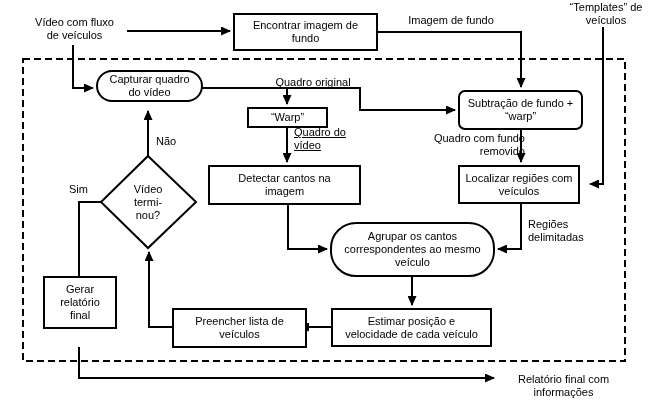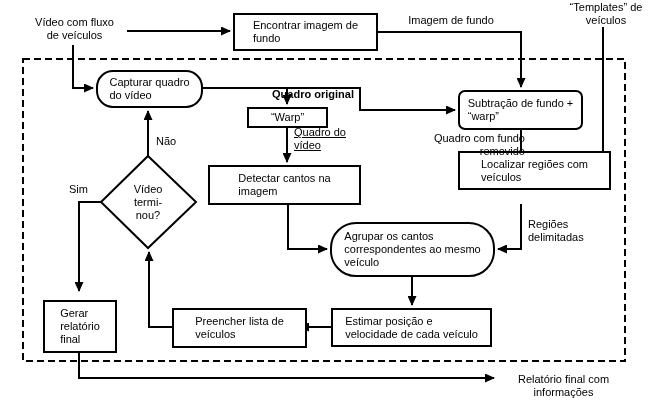--- a/index.html
+++ b/index.html
@@ -18,20 +18,21 @@
     width: 648px; height: 409px;
   }
   .node {
     position: absolute;
     box-sizing: border-box;
     border: 2px solid #000000;
     background: #ffffff;
     display: flex;
     align-items: center;
     justify-content: center;
+    text-align: center;
     font-size: 11px;
     line-height: 1.18;
     white-space: pre-line;
     z-index: 2;
   }
   .lbl {
     position: absolute;
     font-size: 11px;
     line-height: 1.18;
     white-space: pre-line;
@@ -82,61 +83,61 @@
       <path d="M101,202 H79 V291" marker-end="url(#ah)"></path>
       <path d="M79,347 V378 H494" marker-end="url(#ah)"></path>
     </g>
 
     <polygon points="148,156 196,202 148,248 101,202" fill="#ffffff" stroke="#000000" stroke-width="2"></polygon>
   </svg>
 
   <div class="node" style="left:233px; top:13px; width:145px; height:38px;">Encontrar imagem de
 fundo</div>
 
-  <div class="node" style="left:96px; top:70px; width:107px; height:38px;border-radius:17px;">Capturar quadro
+  <div class="node" style="left:96px; top:70px; width:107px; height:32px;border-radius:17px;">Capturar quadro
 do vídeo</div>
 
   <div class="node" style="left:247px; top:107px; width:81px; height:21px;">“Warp”</div>
 
   <div class="node" style="left:458px; top:90px; width:125px; height:40px;border-radius:7px;">Subtração de fundo +
 “warp”</div>
 
   <div class="node" style="left:208px; top:165px; width:153px; height:40px;">Detectar cantos na
 imagem</div>
 
-  <div class="node" style="left:458px; top:151px; width:153px; height:39px;">Localizar regiões com
+  <div class="node" style="left:458px; top:165px; width:122px; height:39px;">Localizar regiões com
 veículos</div>
 
   <div class="node" style="left:330px; top:222px; width:165px; height:55px;border-radius:26px;">Agrupar os cantos
 correspondentes ao mesmo
 veículo</div>
 
   <div class="node" style="left:331px; top:308px; width:161px; height:39px;">Estimar posição e
 velocidade de cada veículo</div>
 
   <div class="node" style="left:172px; top:308px; width:135px; height:40px;">Preencher lista de
 veículos</div>
 
-  <div class="node" style="left:43px; top:300px; width:74px; height:53px;">Gerar
+  <div class="node" style="left:43px; top:276px; width:74px; height:53px;">Gerar
 relatório
 final</div>
 
   <div class="decision-text" style="left:113px; top:183px; width:70px;">Vídeo
 termi-
 nou?</div>
 
   <div class="lbl center" style="left:22px; top:16px; width:105px;">Vídeo com fluxo
 de veículos</div>
 
   <div class="lbl center" style="left:401px; top:14px; width:100px;">Imagem de fundo</div>
 
   <div class="lbl center" style="left:556px; top:1px; width:100px;">“Templates” de
 veículos</div>
 
-  <div class="lbl center" style="left:263px; top:88px; width:100px;font-weight:bold;">Quadro original</div>
+  <div class="lbl center" style="left:263px; top:76px; width:100px;">Quadro original</div>
 
   <div class="lbl left" style="left:156px; top:135px; width:40px;">Não</div>
 
   <div class="lbl left" style="left:69px; top:183px; width:30px;">Sim</div>
 
   <div class="lbl left" style="left:294px; top:126px; width:70px;text-decoration:underline;">Quadro do
 vídeo</div>
 
   <div class="lbl right" style="left:420px; top:132px; width:97px;margin-left:8px;">Quadro com fundo
 removido</div>

